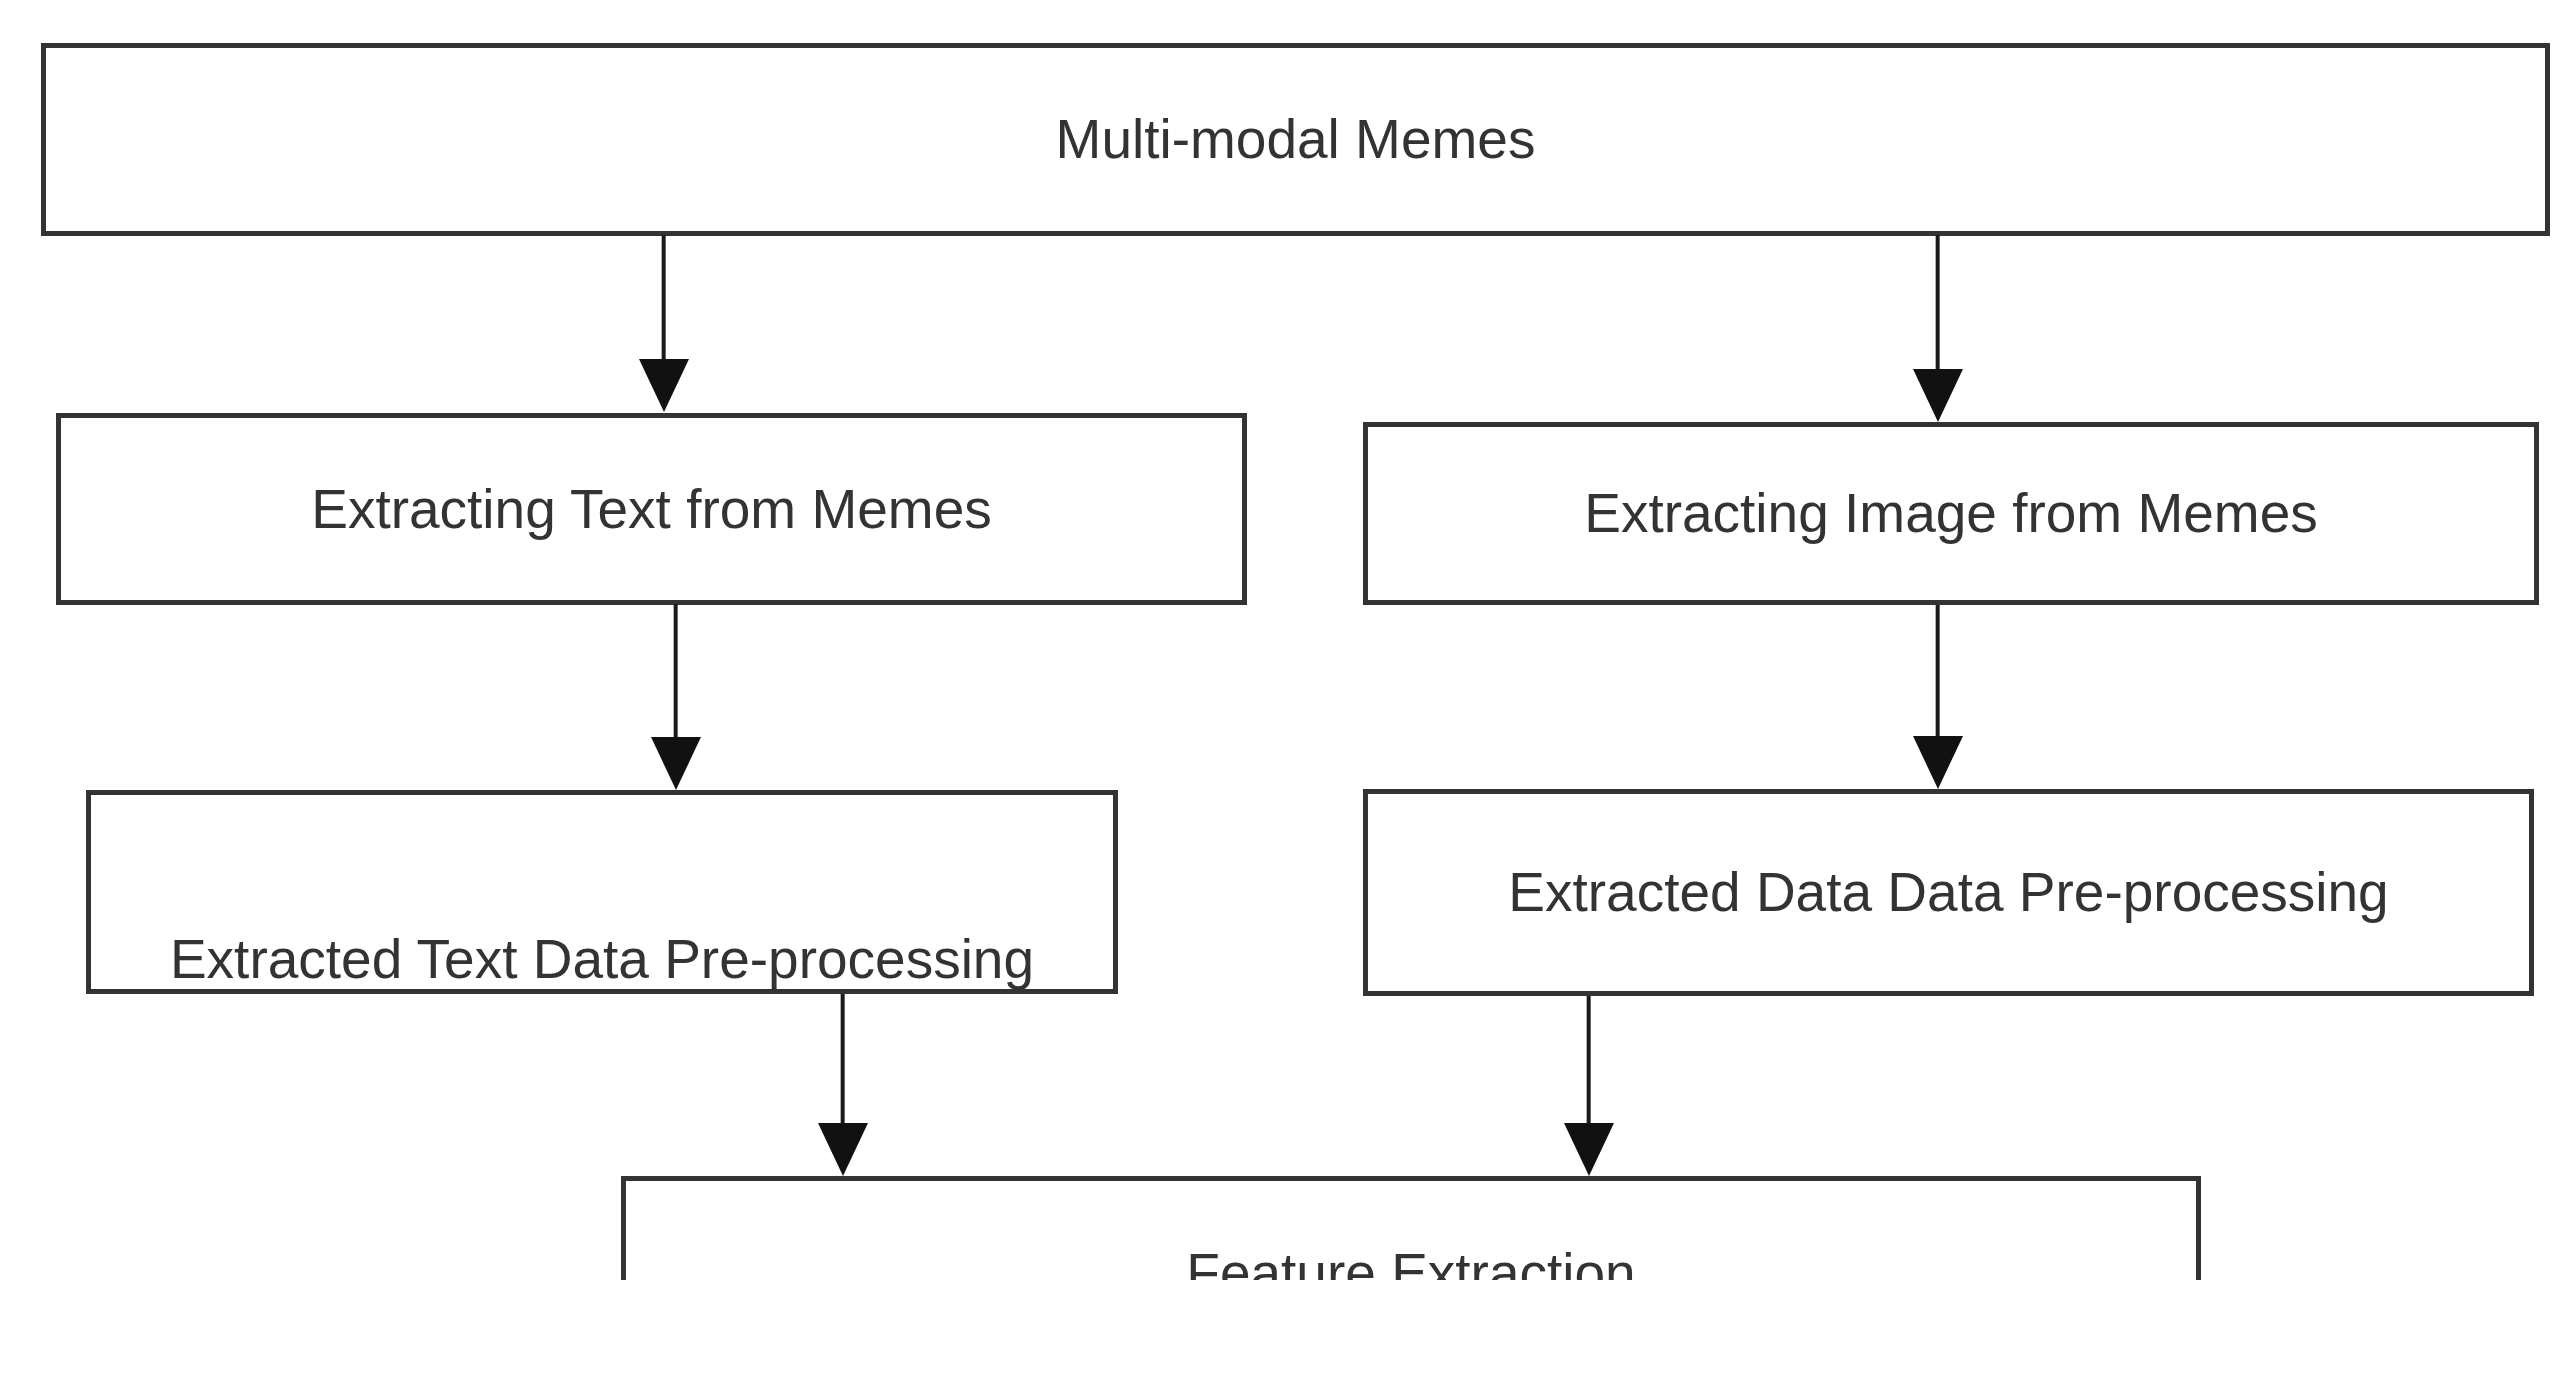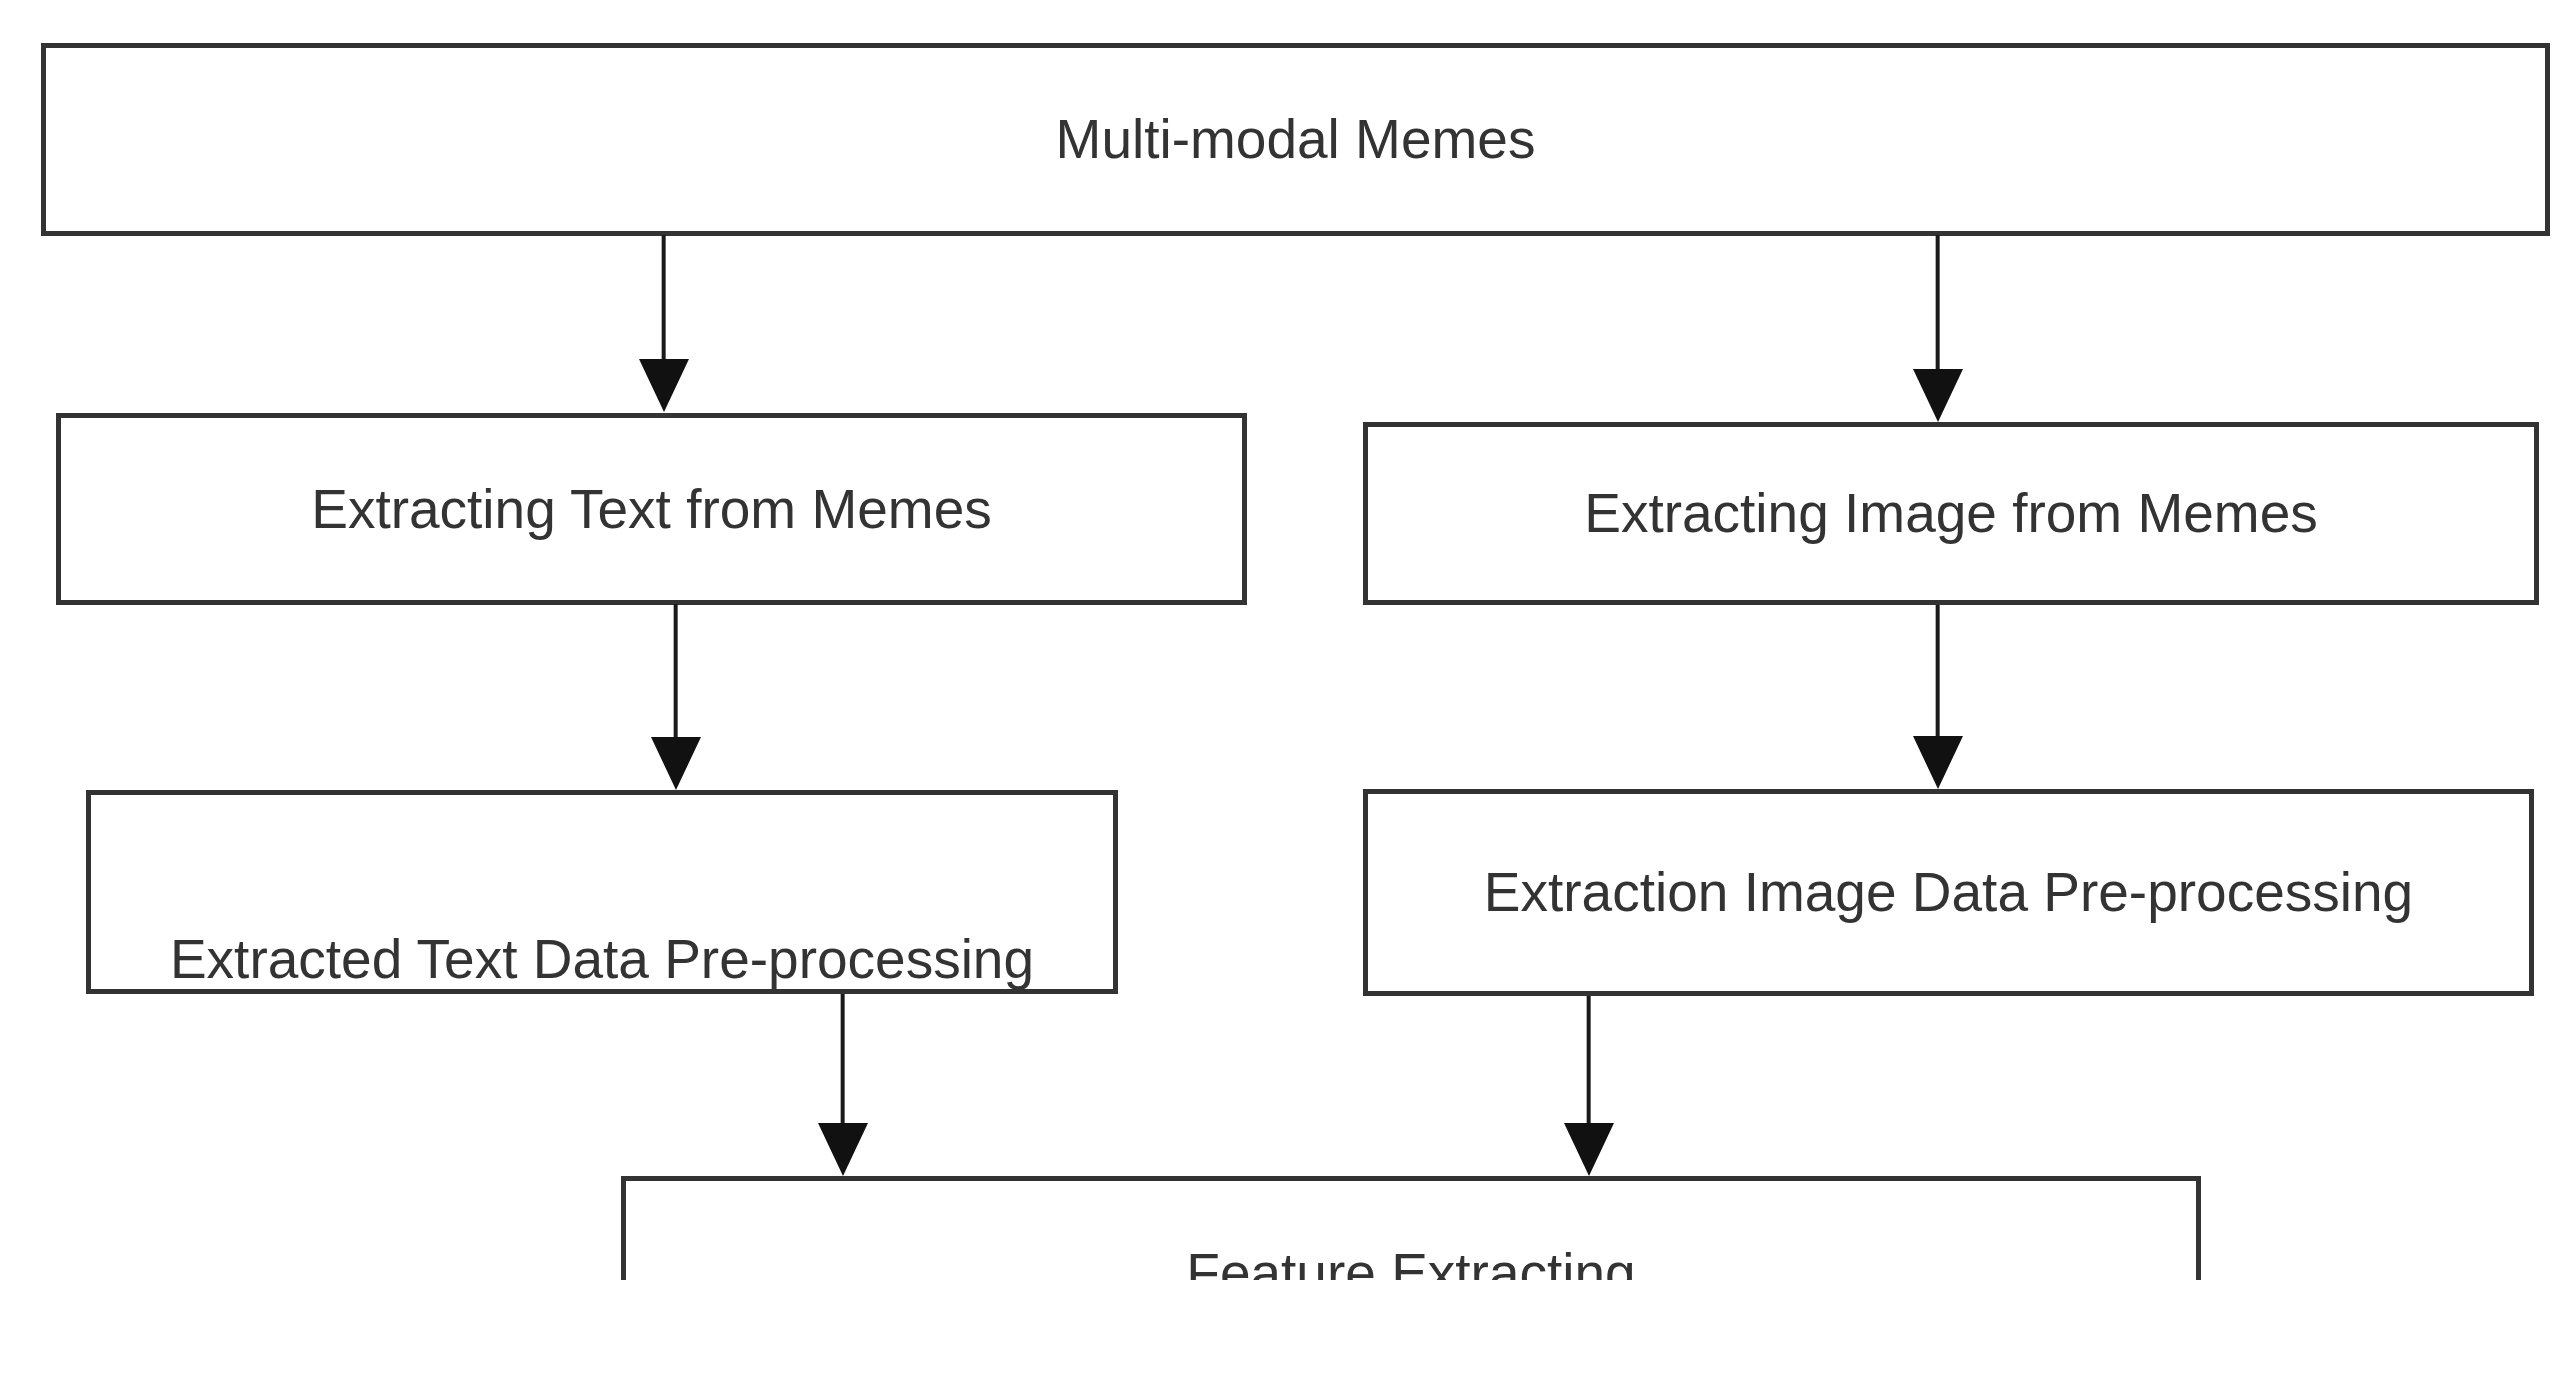--- a/index.html
+++ b/index.html
@@ -104,30 +104,30 @@
   </div>
   <div class="arrow a-image-pre">
     <div class="shaft"></div>
     <div class="head"></div>
   </div>
 
   <div class="node n-pre-text">
     <span class="label">Extracted Text Data Pre-processing</span>
   </div>
   <div class="node n-pre-image">
-    <span class="label">Extraction Image Data Pre-processing</span>
+    <span class="label">Extracted Data Data Pre-processing</span>
   </div>
 
   <div class="arrow a-pre-feature-l">
     <div class="shaft"></div>
     <div class="head"></div>
   </div>
   <div class="arrow a-pre-feature-r">
     <div class="shaft"></div>
     <div class="head"></div>
   </div>
 
   <div class="node n-feature">
-    <span class="label">Feature Extracting</span>
+    <span class="label">Feature Extraction</span>
   </div>
 
 </div>
 
 
 </body></html>

